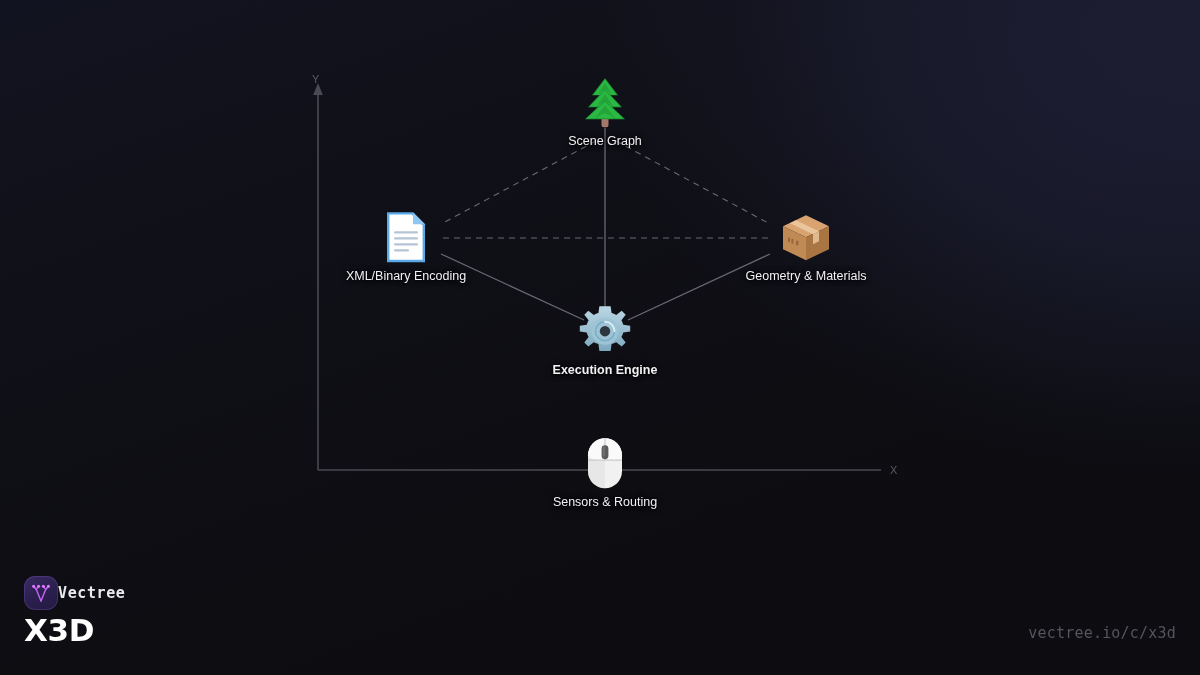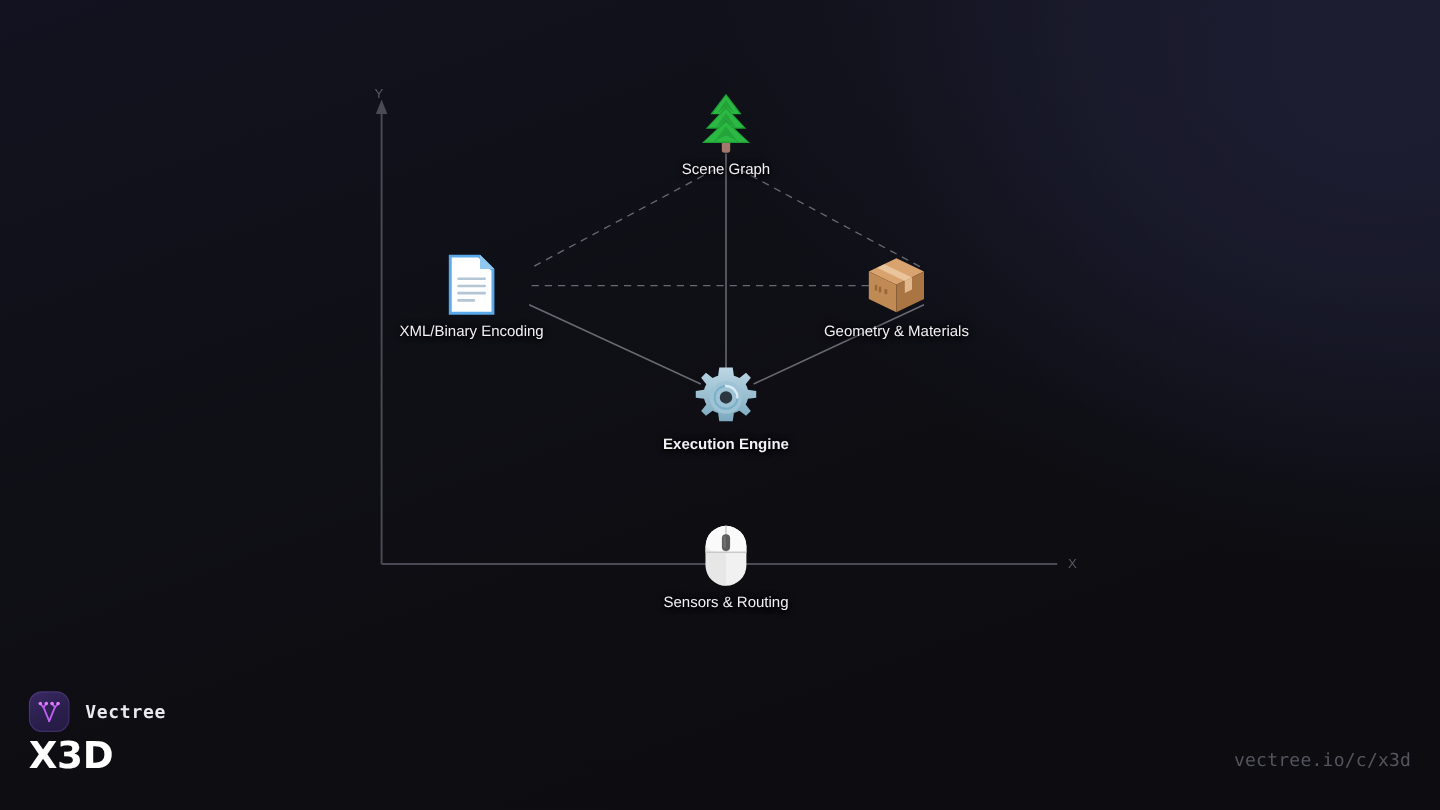--- a/index.html
+++ b/index.html
@@ -66,21 +66,20 @@
     text-shadow: 0 1px 3px rgba(0,0,0,0.95), 0 0 6px rgba(0,0,0,0.8);
   }
 
   
   .brand {
     position: absolute;
     left: 24px;
     top: 576px;
     display: flex;
     align-items: center;
-    gap: 13px;
   }
   .brand-mark {
     width: 34px;
     height: 34px;
     border-radius: 11px;
     background: linear-gradient(150deg, #3a2a63 0%, #2a1f4d 55%, #241a42 100%);
     box-shadow: inset 0 0 0 1px rgba(150,110,220,0.22);
     display: flex;
     align-items: center;
     justify-content: center;
@@ -159,38 +158,38 @@
         <path d="M26 26 L46 45 H6 Z" fill="#1f9e35"></path>
         <path d="M26 27.5 L44 44 H8 Z" fill="#2bb843"></path>
         <path d="M26 9 q-4 6 -7 11 q5 -4 7 -5 q2 1 7 5 q-3 -5 -7 -11Z" fill="#1d8f30" opacity="0.55"></path>
         <path d="M26 20 q-5 7 -9 13 q6 -5 9 -6 q3 1 9 6 q-4 -6 -9 -13Z" fill="#1d8f30" opacity="0.5"></path>
         <path d="M26 31 q-6 8 -11 14 q7 -5 11 -6 q4 1 11 6 q-5 -6 -11 -14Z" fill="#1d8f30" opacity="0.45"></path>
       </svg>
     </div>
     <div class="node-label">Scene Graph</div>
   </div>
 
-  <div class="node" style="left:393px; top:247px;">
+  <div class="node" style="left:406px; top:247px;">
     <div class="node-icon">
       <svg width="46" height="54" viewBox="0 0 46 54">
         <path d="M4 2 H30 L42 14 V52 H4 Z" fill="#5aa9e8"></path>
         <path d="M6.4 4.4 H28.6 L39.6 15.4 V49.6 H6.4 Z" fill="#ffffff"></path>
         <path d="M30 2 L42 14 H30 Z" fill="#8fc7f0"></path>
         <g fill="#b4c6d6">
           <rect x="11" y="21" width="24" height="2.2" rx="1"></rect>
           <rect x="11" y="27" width="24" height="2.2" rx="1"></rect>
           <rect x="11" y="33" width="24" height="2.2" rx="1"></rect>
           <rect x="11" y="39" width="15" height="2.2" rx="1"></rect>
         </g>
       </svg>
     </div>
     <div class="node-label">XML/Binary Encoding</div>
   </div>
 
-  <div class="node" style="left:747px; top:247px;">
+  <div class="node" style="left:806px; top:247px;">
     <div class="node-icon">
       <svg width="54" height="54" viewBox="0 0 54 54">
         <path d="M27 5 L50 16 L27 27 L4 16 Z" fill="#d9a370"></path>
         <path d="M4 16 L27 27 L27 50 L4 39 Z" fill="#c08a55"></path>
         <path d="M50 16 L27 27 L27 50 L50 39 Z" fill="#a97542"></path>
         <path d="M17 10 L40 21 L34 24 L11 13 Z" fill="#eac49b"></path>
         <path d="M34 24 L40 21 L40 31 L34 34 Z" fill="#e2b98f"></path>
         <g fill="#8a5c31" opacity="0.75">
           <rect x="9" y="27" width="2" height="5" rx="0.7"></rect>
           <rect x="12.4" y="28.6" width="2" height="5" rx="0.7"></rect>

